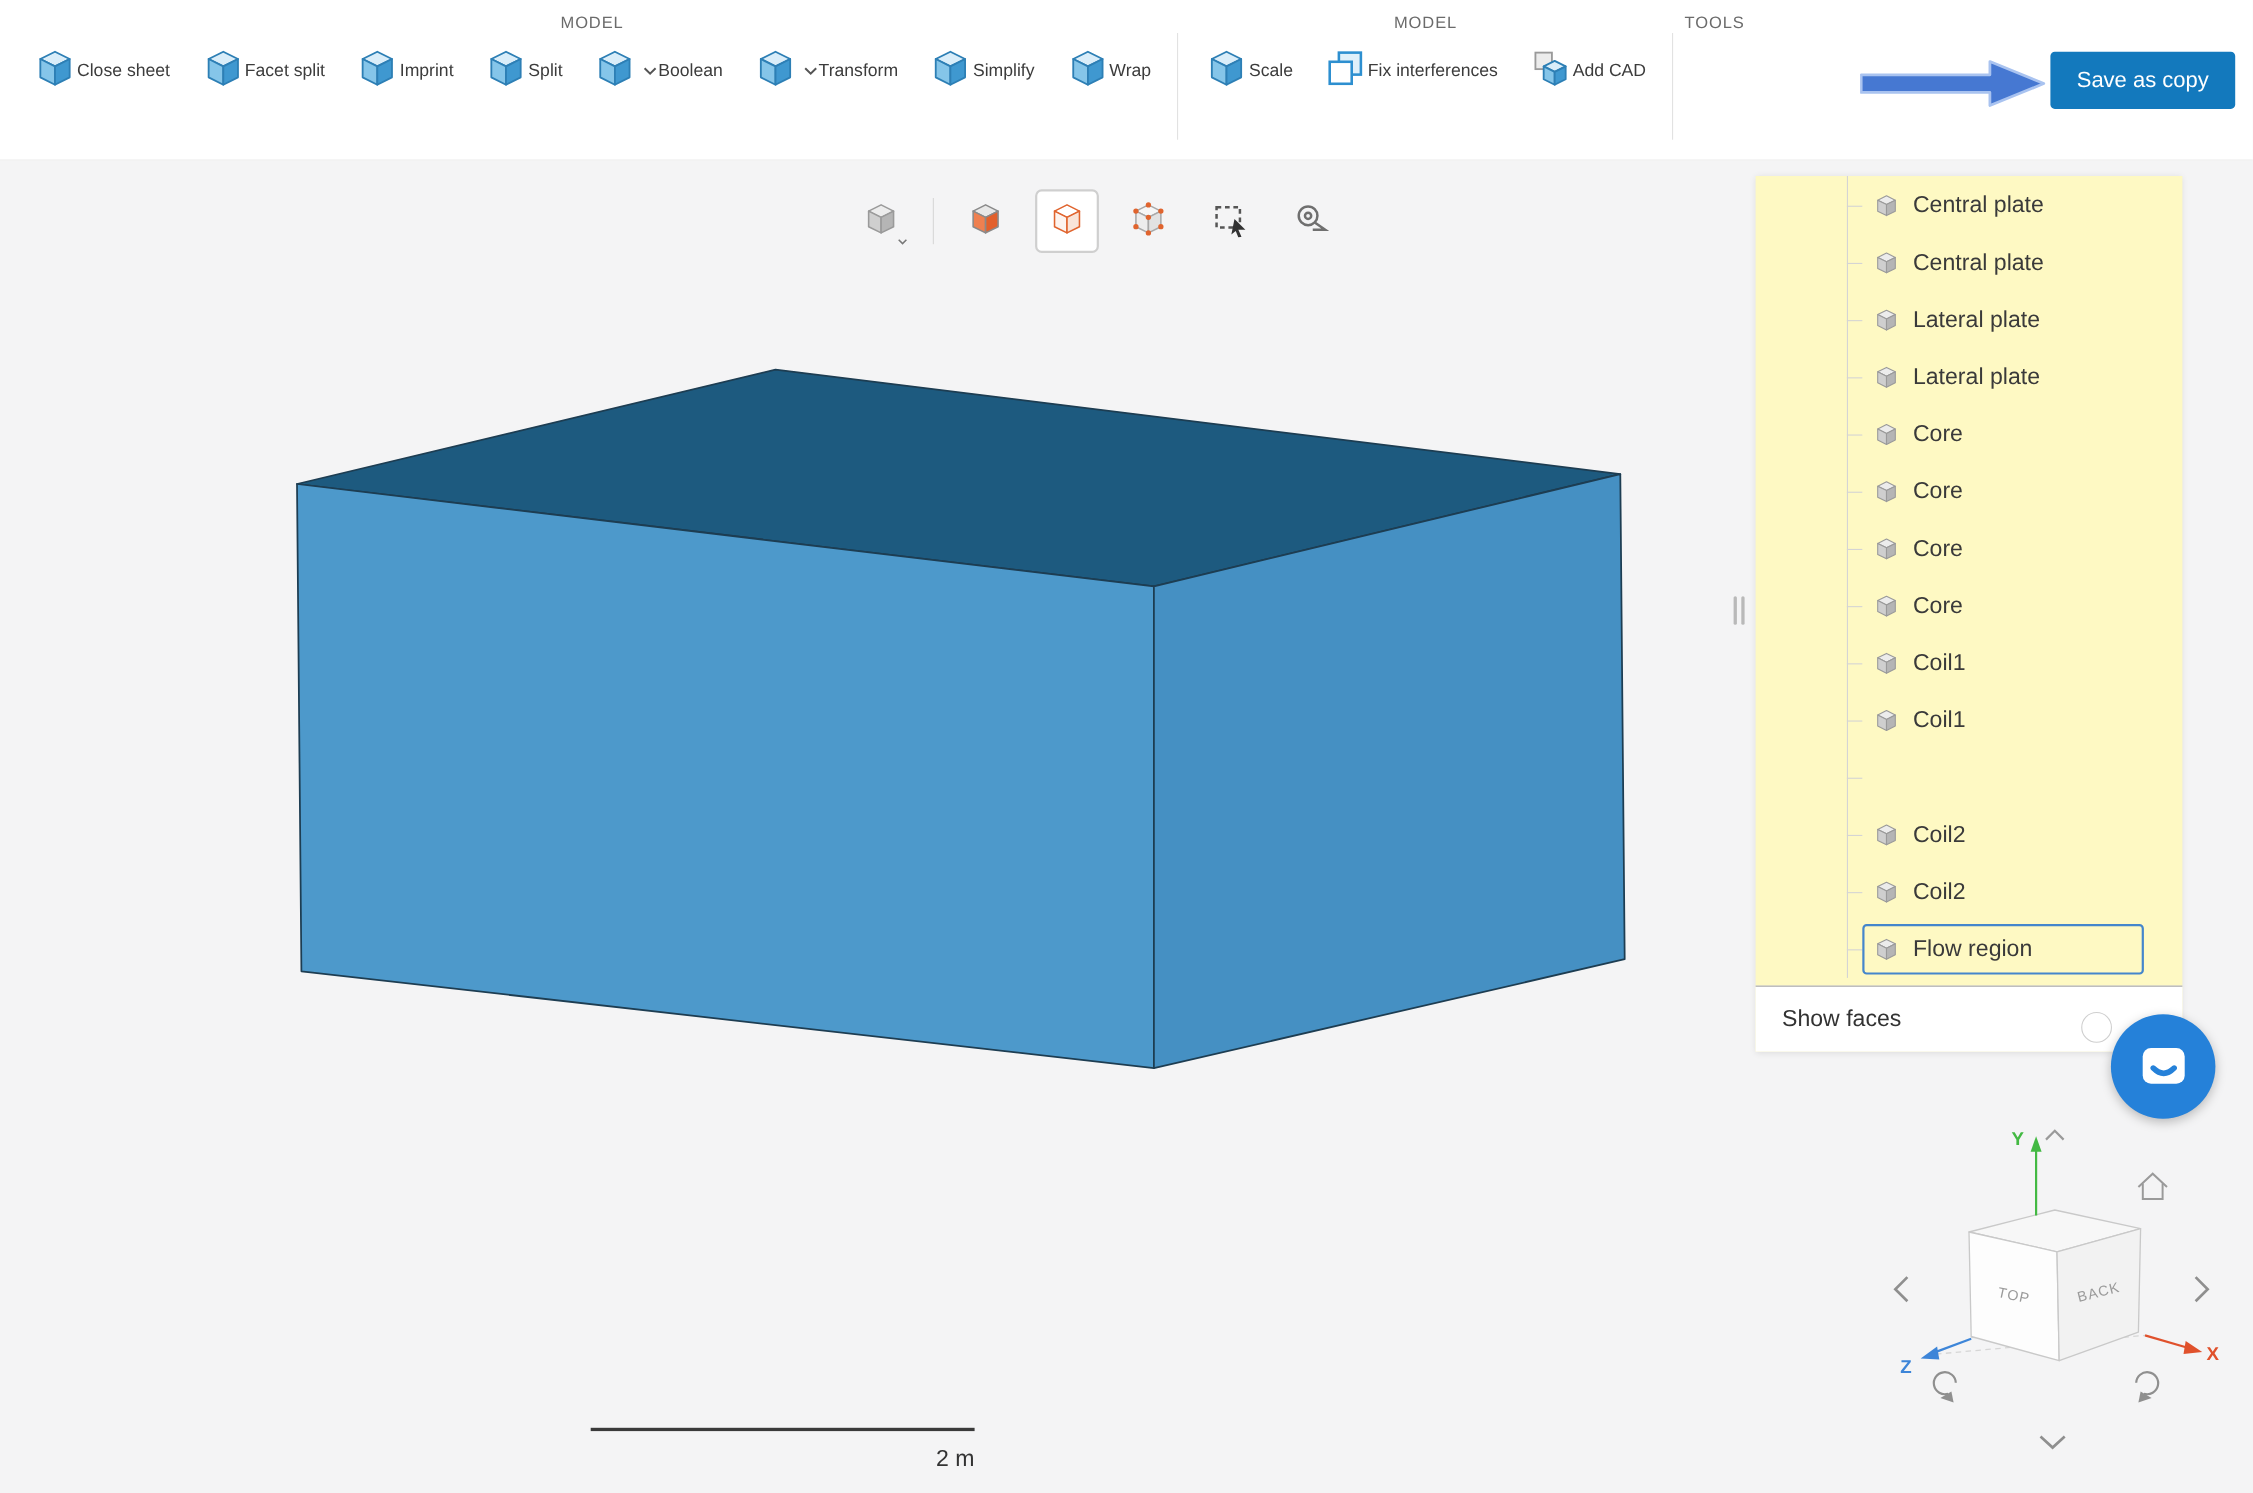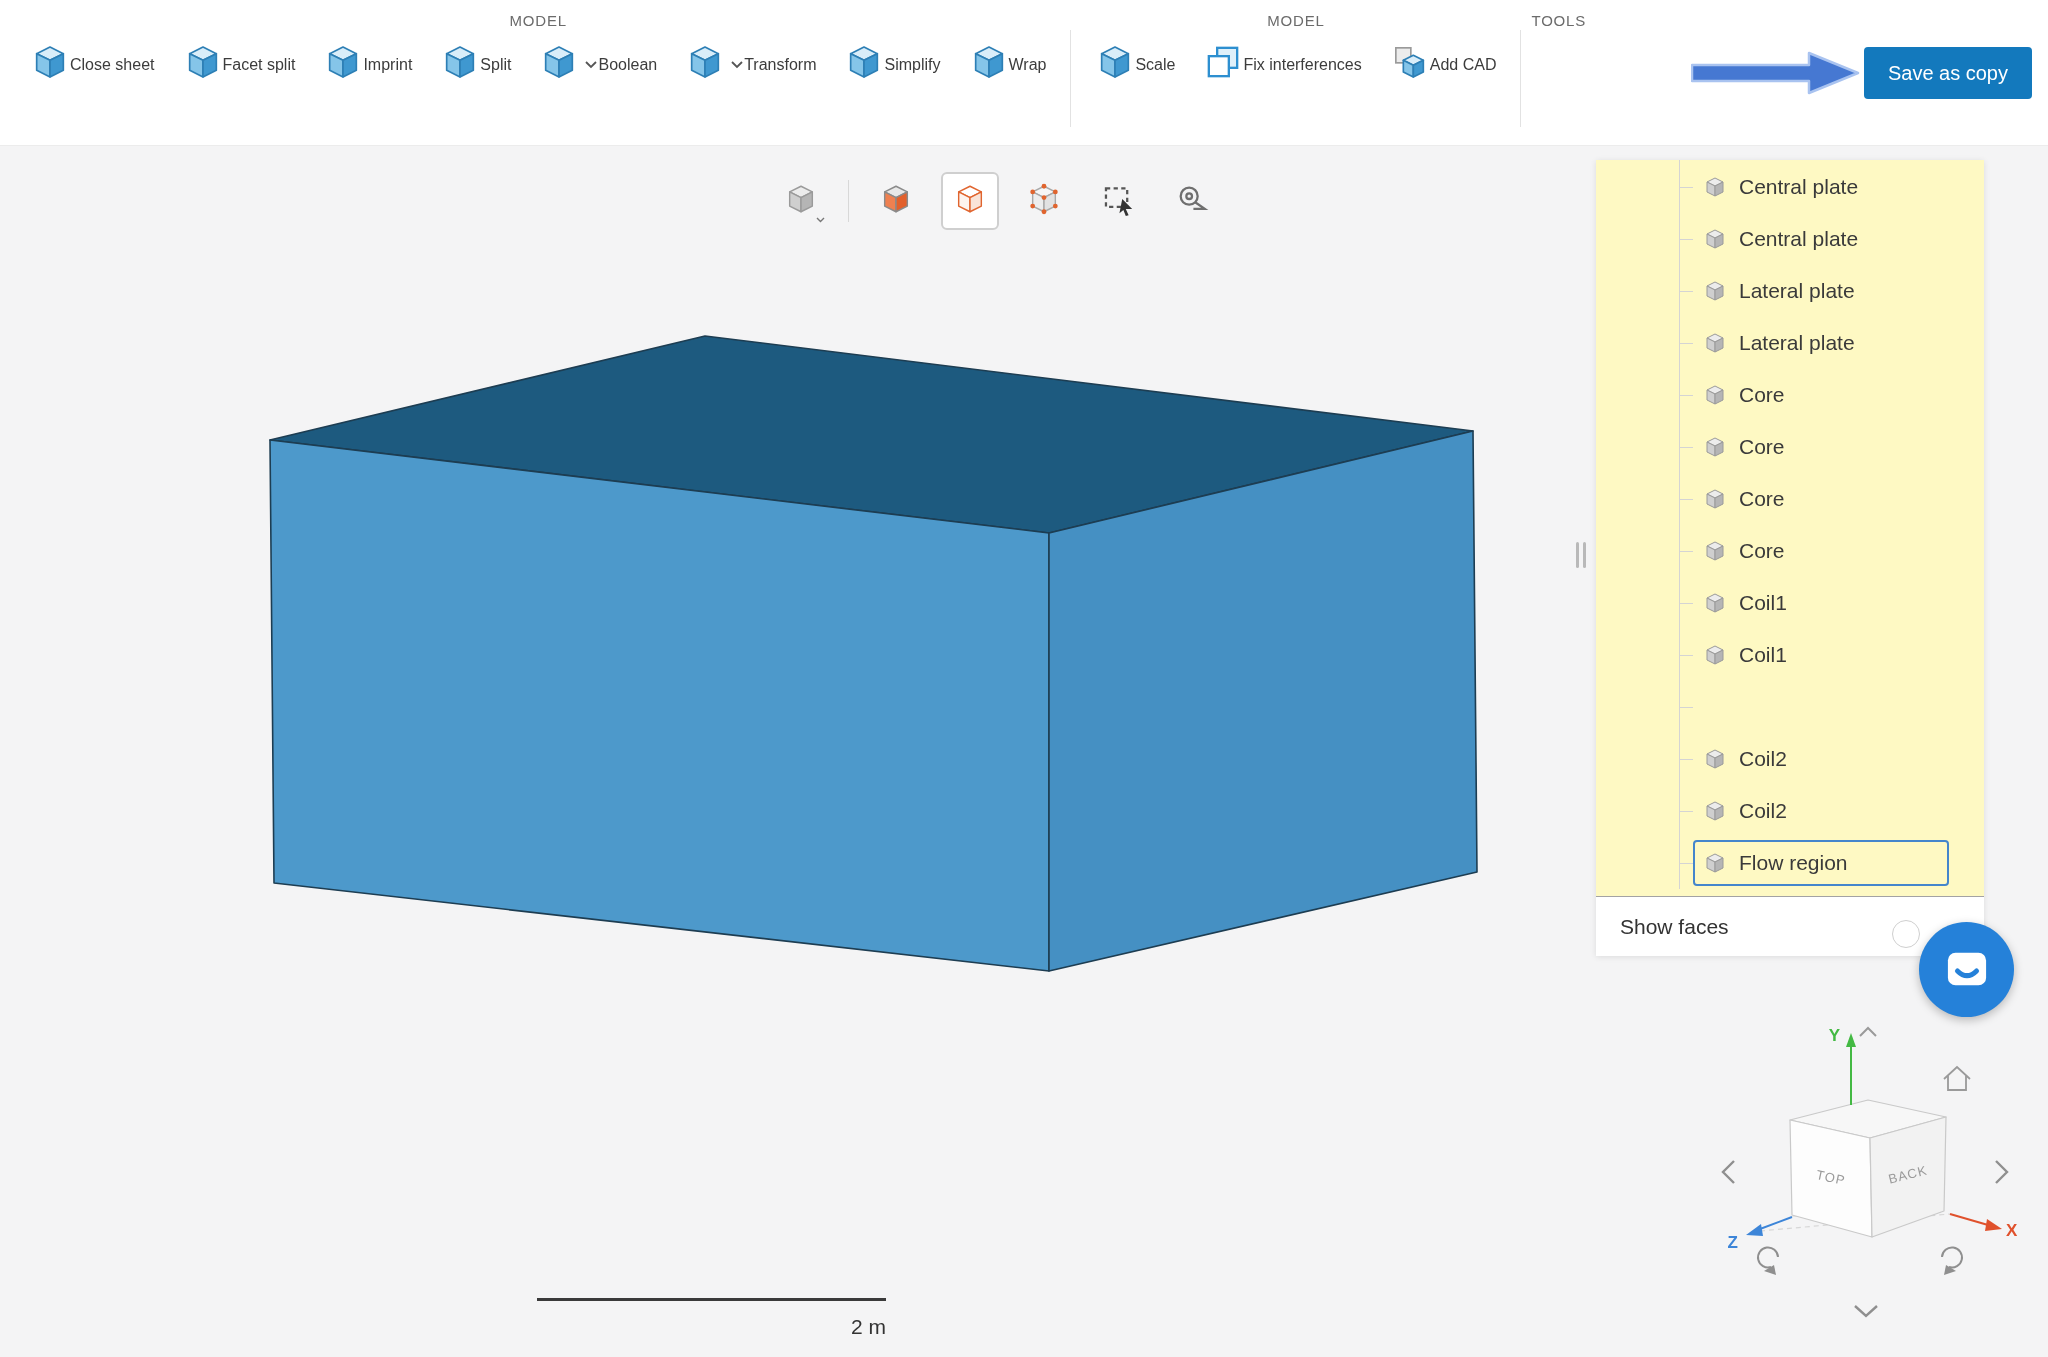--- a/index.html
+++ b/index.html
@@ -10,21 +10,21 @@
   header{position:absolute;top:0;left:0;width:2048px;height:146px;background:#fff;border-bottom:1px solid #ececec;z-index:5}
   #toolbar-groups{display:flex;align-items:stretch;padding-left:16px;height:100%}
   .tb-group{display:flex;flex-direction:column;padding-top:12px}
   .tb-group-label{text-align:center;font-size:15px;color:#6b6b6b;letter-spacing:.8px;height:24px}
   .tb-items{display:flex;align-items:flex-start}
   .tb-item{display:flex;align-items:center;padding:4px 14px;cursor:pointer;border-radius:4px}
   .tb-iconrow{display:flex;align-items:center;height:48px}
   .tb-label{font-size:16px;color:#3c3c3c;margin-top:2px;white-space:nowrap}
   .tb-chevron{margin-left:5px;display:flex}
   .tb-sep{width:1px;background:#e2e2e2;margin:30px 10px 18px}
-  .toolbar-right{position:absolute;right:16px;top:47px;display:flex;align-items:center;gap:3px}
+  .toolbar-right{position:absolute;right:16px;top:47px;display:flex;align-items:flex-end;gap:3px}
   .save-btn{height:52px;padding:0 24px;background:var(--accent,#1379bd);color:#fff;border:none;border-radius:4px;font-size:20px;font-family:inherit;cursor:pointer}
 
   
   .sel-toolbar{position:absolute;left:772px;top:172px;display:flex;align-items:center;gap:16px;z-index:2}
   .sel-item{width:58px;height:58px;display:flex;align-items:center;justify-content:center;border:2px solid transparent;border-radius:6px;position:relative;cursor:pointer}
   .sel-item.active{background:#fff;border-color:#cfcfcf}
   .sel-sep{width:1px;height:42px;background:#d8d8d8;margin:0 2px}
   .sel-dropdown{position:absolute;right:3px;bottom:5px;display:flex}
 
   

